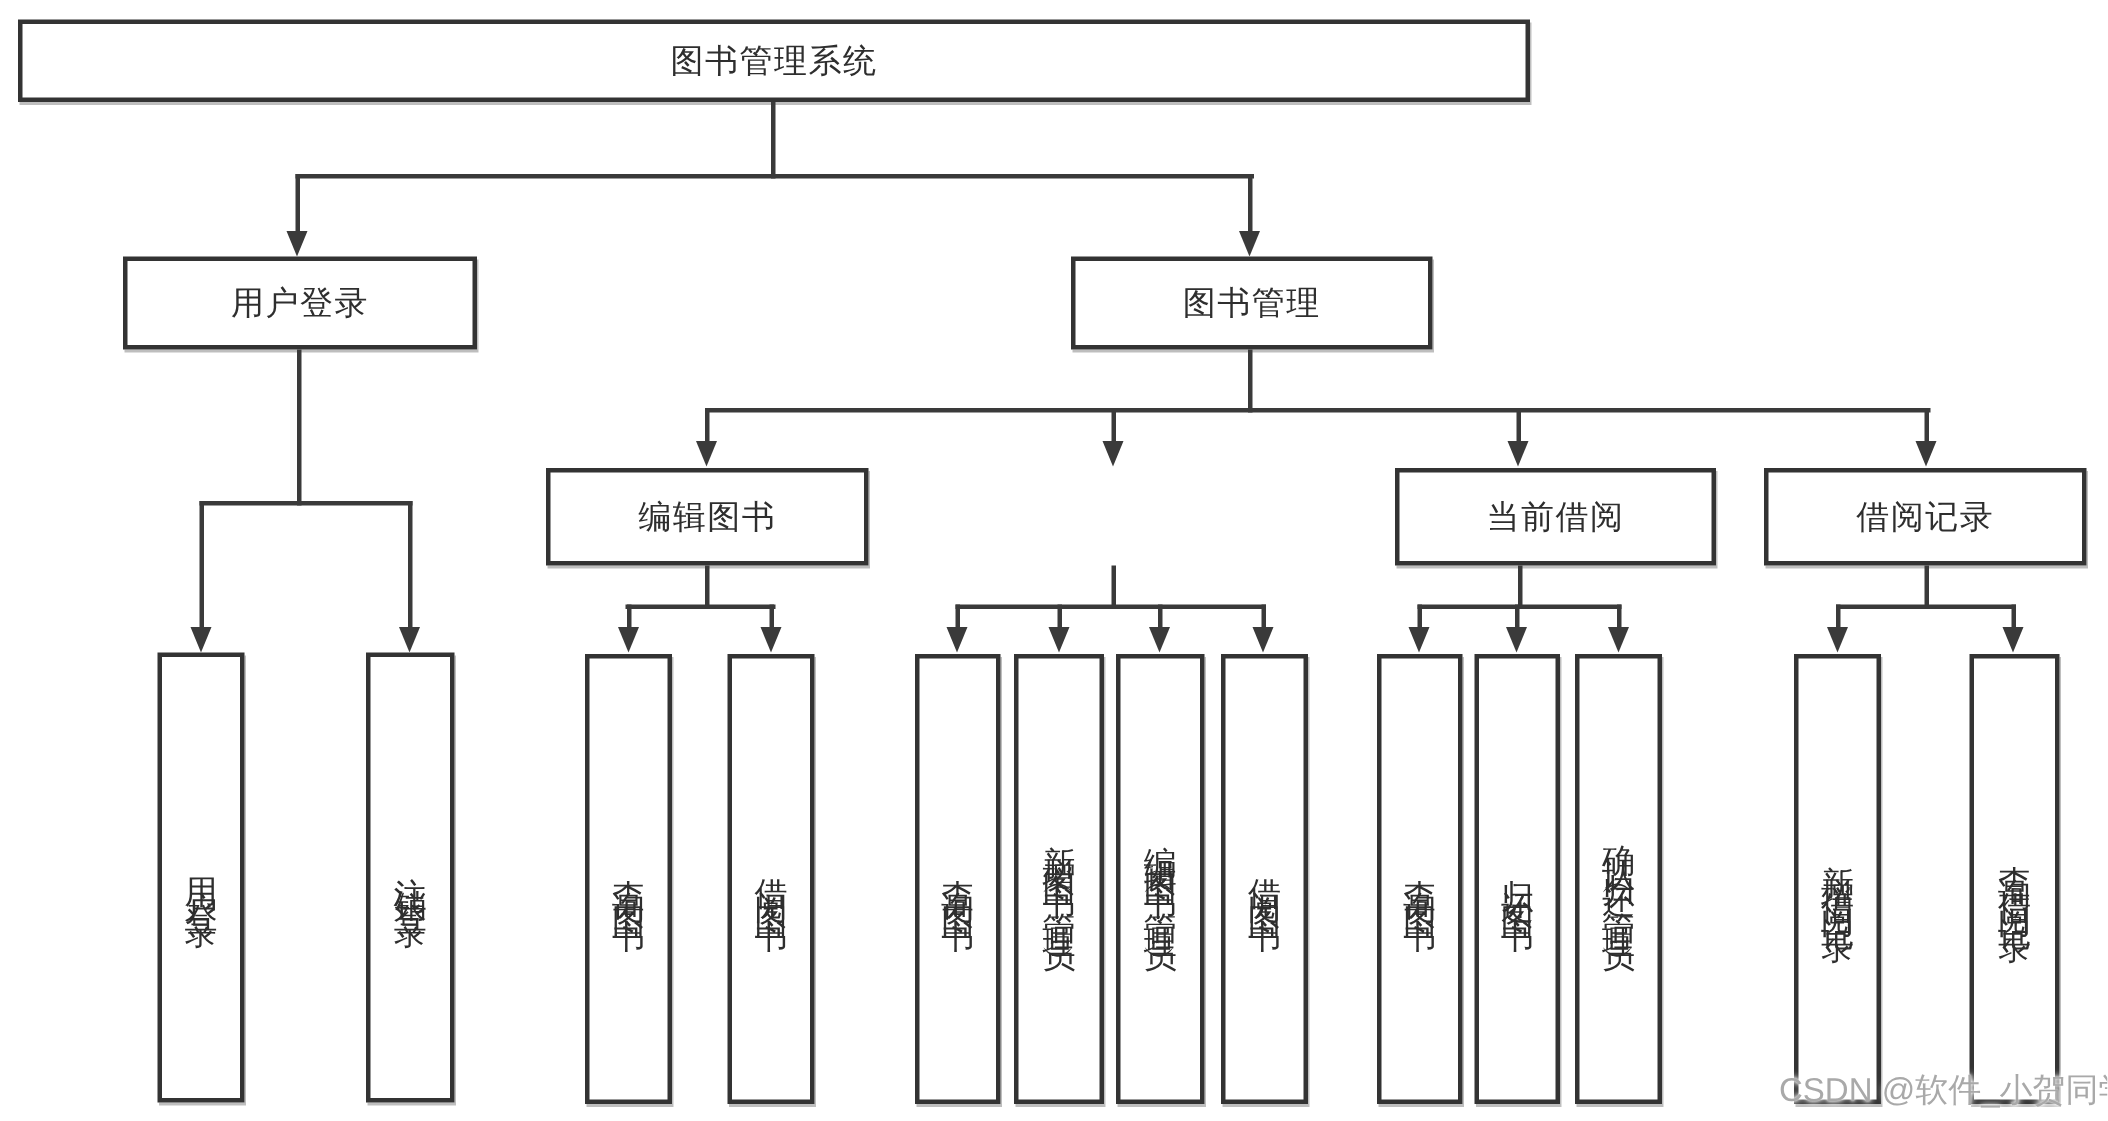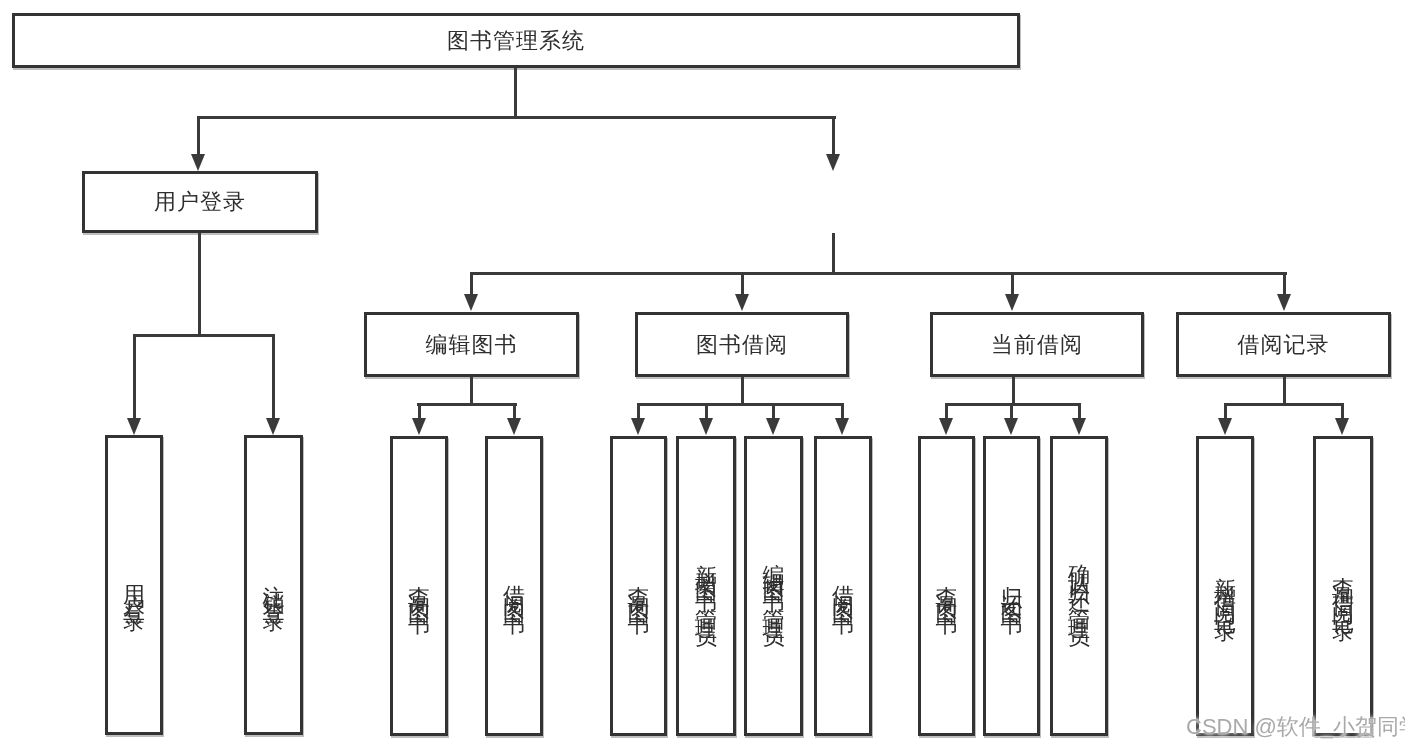--- a/index.html
+++ b/index.html
@@ -48,20 +48,23 @@
   <div class="vline" style="left:514px;top:68px;width:3px;height:51px;"></div>
   <div class="hline" style="left:197px;top:116px;width:639px;height:3px;"></div>
   <div class="vline" style="left:197px;top:116px;width:3px;height:40px;"></div>
   <div class="head" style="left:191px;top:154px;"></div>
   <div class="vline" style="left:832px;top:116px;width:3px;height:40px;"></div>
   <div class="head" style="left:826px;top:154px;"></div>
 
   <div class="box" style="left:82px;top:171px;width:236px;height:62px;">
     <span>用户登录</span>
   </div>
+  <div class="box" style="left:714px;top:171px;width:241px;height:62px;">
+    <span>图书管理</span>
+  </div>
 
   <div class="vline" style="left:198px;top:233px;width:3px;height:104px;"></div>
   <div class="hline" style="left:133px;top:334px;width:142px;height:3px;"></div>
   <div class="vline" style="left:133px;top:334px;width:3px;height:86px;"></div>
   <div class="head" style="left:127px;top:418px;"></div>
   <div class="vline" style="left:272px;top:334px;width:3px;height:86px;"></div>
   <div class="head" style="left:266px;top:418px;"></div>
 
   <div class="vbox" style="left:105px;top:435px;width:58px;height:300px;">
     <span class="vtext">用户登录</span>
@@ -76,23 +79,20 @@
   <div class="head" style="left:464px;top:294px;"></div>
   <div class="vline" style="left:741px;top:272px;width:3px;height:24px;"></div>
   <div class="head" style="left:735px;top:294px;"></div>
   <div class="vline" style="left:1011px;top:272px;width:3px;height:24px;"></div>
   <div class="head" style="left:1005px;top:294px;"></div>
   <div class="vline" style="left:1283px;top:272px;width:3px;height:24px;"></div>
   <div class="head" style="left:1277px;top:294px;"></div>
 
   <div class="box" style="left:364px;top:312px;width:215px;height:65px;">
     <span>编辑图书</span>
-  </div>
-  <div class="box" style="left:635px;top:312px;width:214px;height:65px;">
-    <span>图书借阅</span>
   </div>
   <div class="box" style="left:930px;top:312px;width:214px;height:65px;">
     <span>当前借阅</span>
   </div>
   <div class="box" style="left:1176px;top:312px;width:215px;height:65px;">
     <span>借阅记录</span>
   </div>
 
   <div class="vline" style="left:470px;top:377px;width:3px;height:29px;"></div>
   <div class="hline" style="left:417px;top:403px;width:100px;height:3px;"></div>

